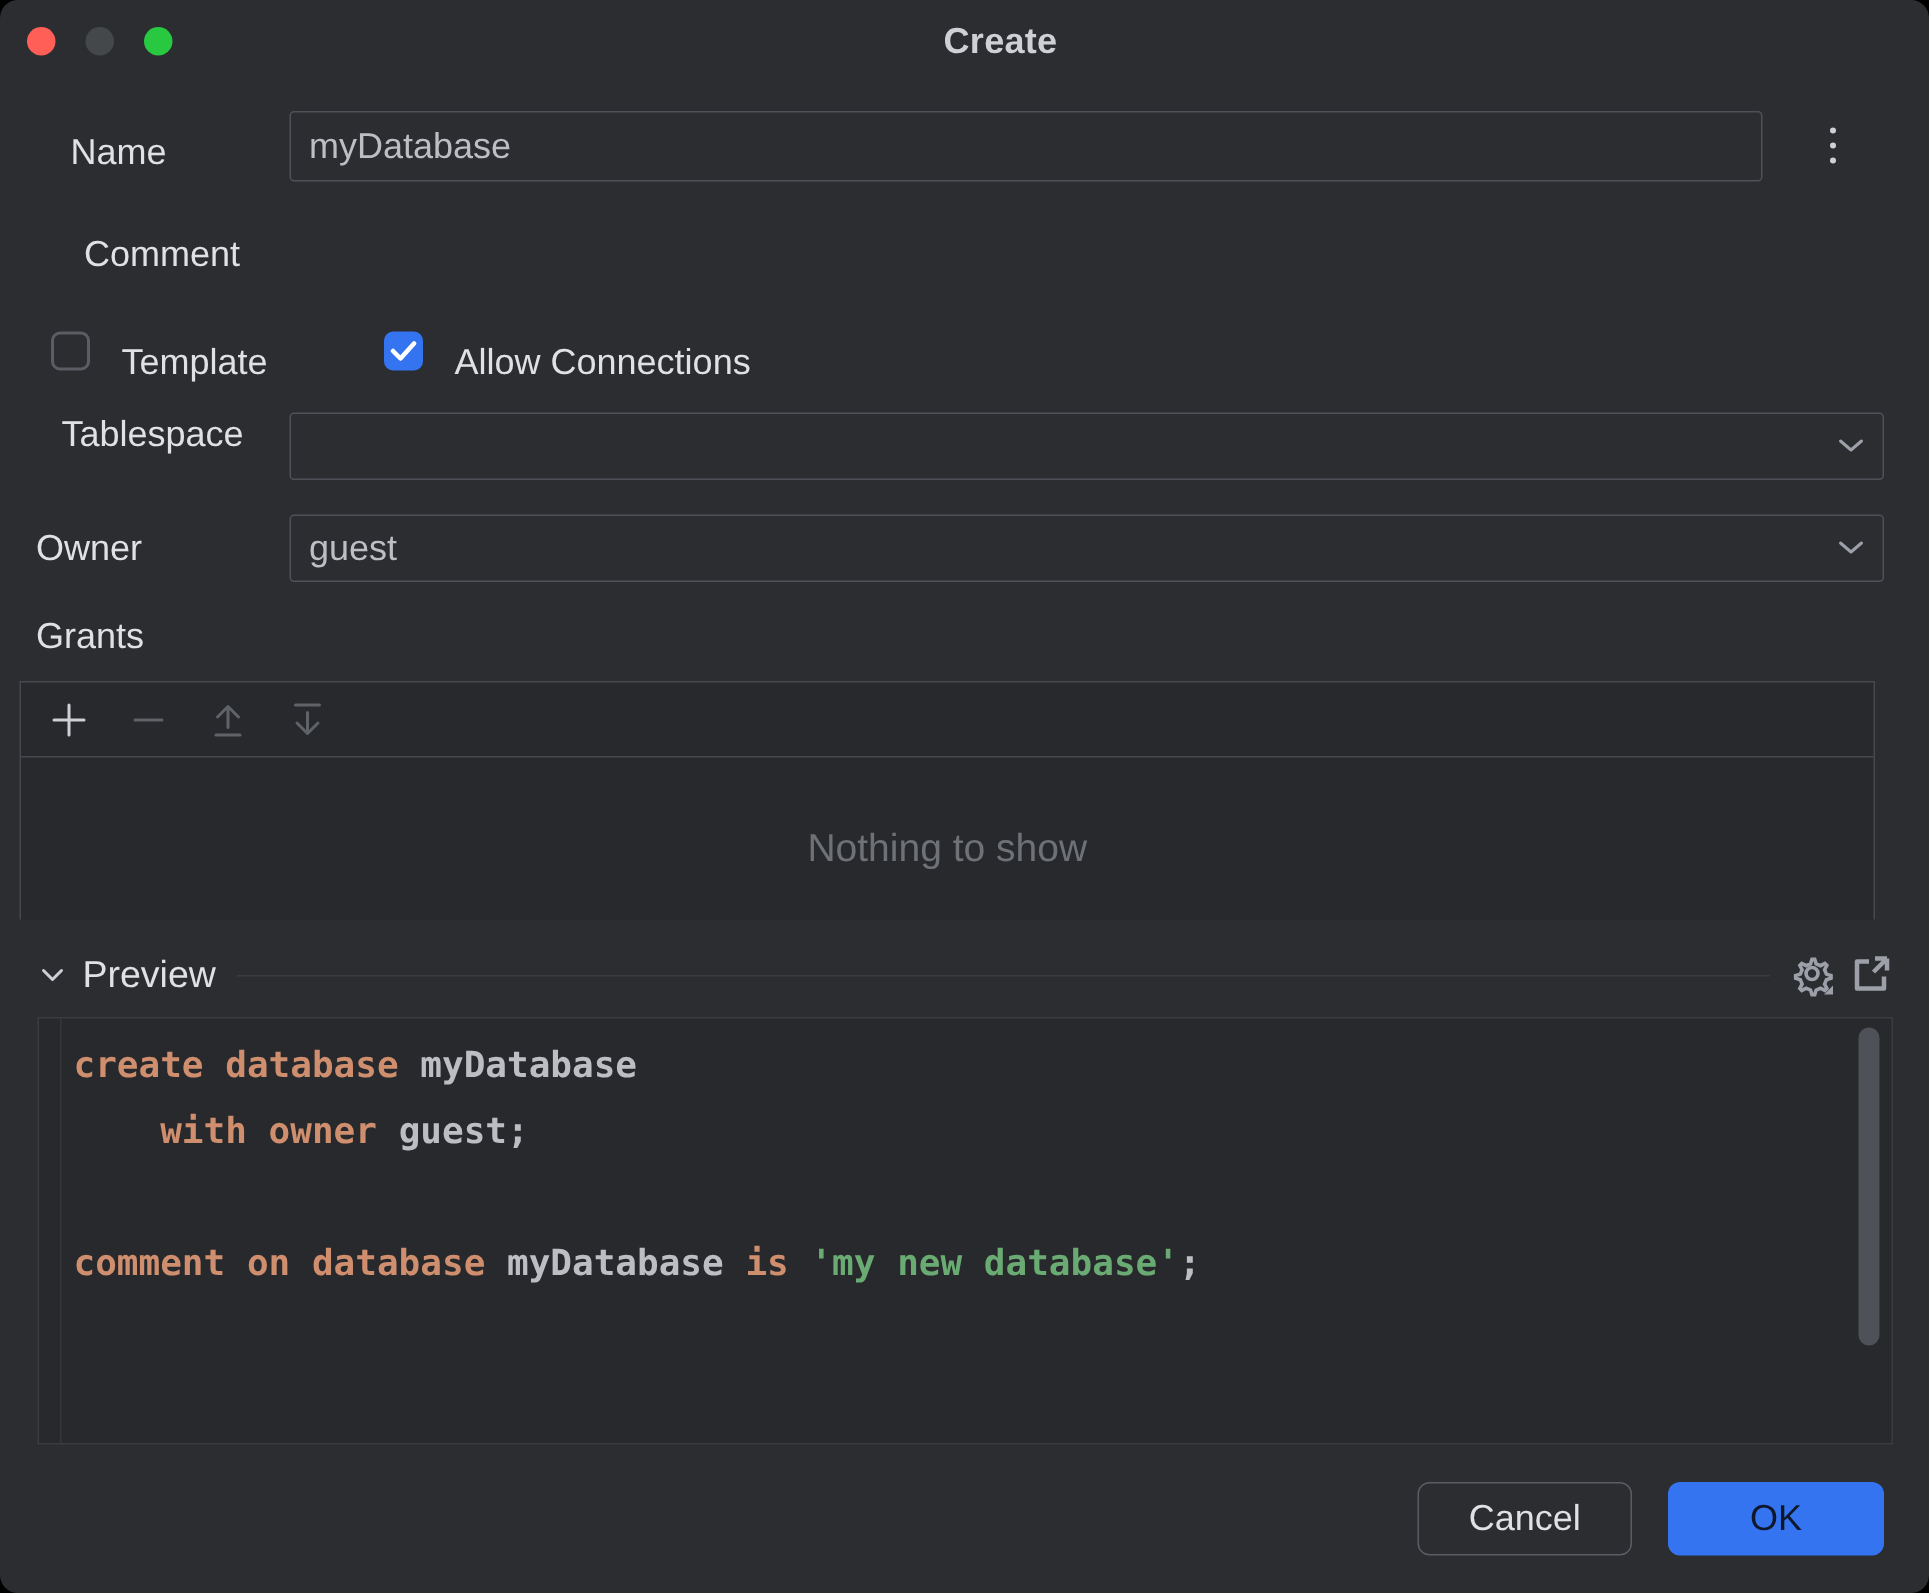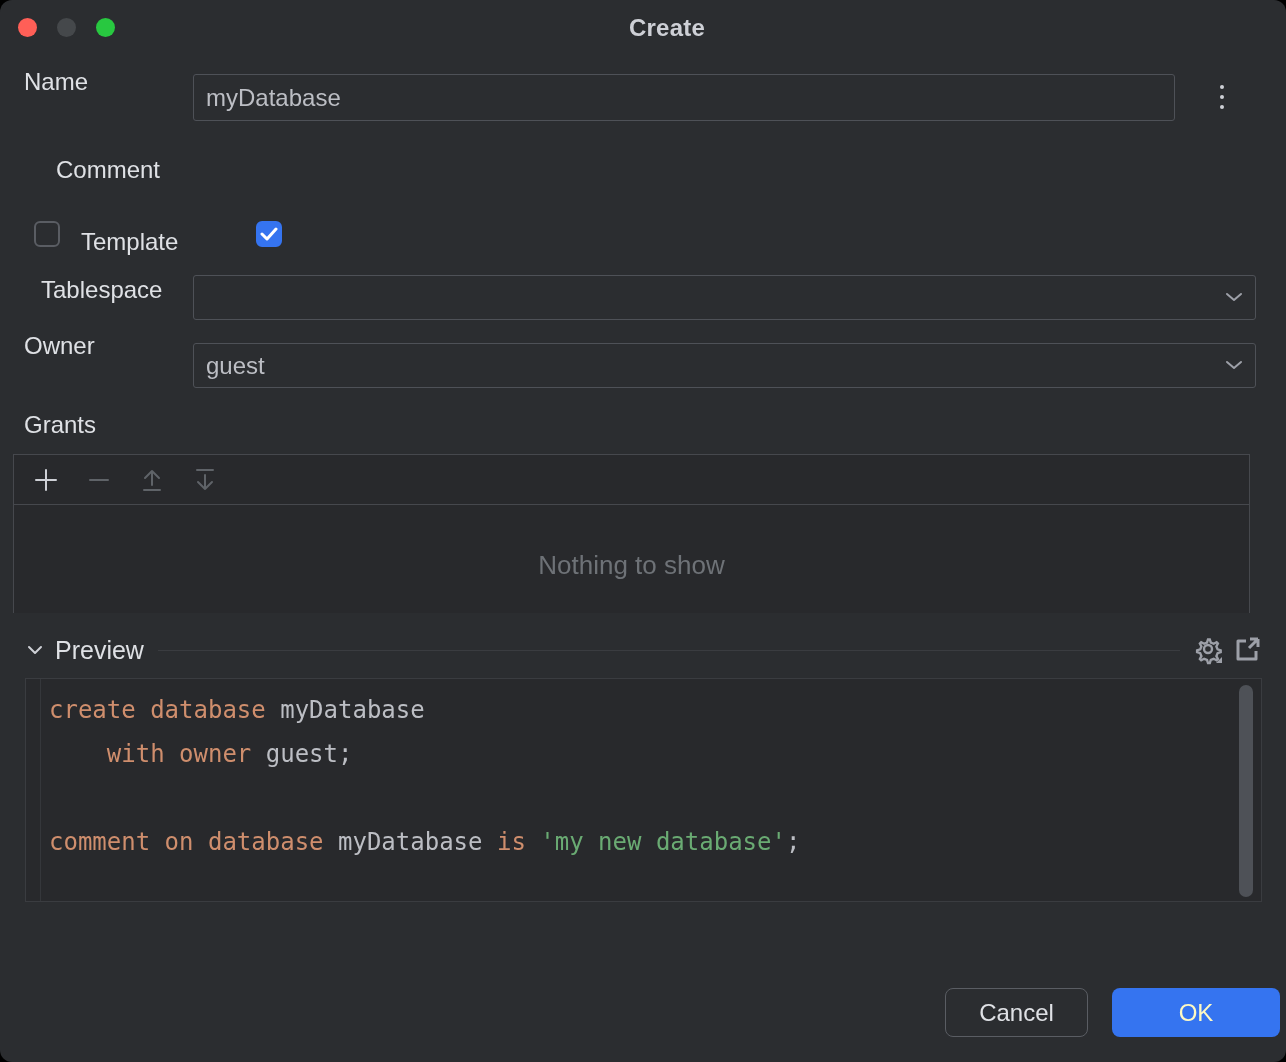--- a/index.html
+++ b/index.html
@@ -55,48 +55,48 @@
   .empty-text{position:absolute;left:0;top:95px;width:100%;text-align:center;
               font-size:26px;color:var(--muted);}
   
   .preview-header{position:absolute;left:24px;top:634px;width:1238px;height:32px;display:flex;align-items:center;text-align:center;}
   .pv-chevron{width:22px;height:22px;margin-right:9px;}
   .pv-title{font-size:25px;color:var(--label);}
   .pv-rule{flex:1;height:1px;background:var(--border-dark);margin:0 14px;}
   .pv-gear{width:30px;height:30px;margin-right:10px;position:relative;}
   .pv-export{width:26px;height:26px;margin-right:2px;}
   
-  .preview-panel{position:absolute;left:25px;top:678px;width:1237px;height:224px;
-                 border:1px solid var(--border-dark);background:var(--panel-bg);}
+  .preview-panel{position:absolute;left:25px;top:678px;width:1237px;height:285px;
+                 border:1px solid var(--border-dark);background:var(--panel-bg);font-weight:bold;}
   .gutter{position:absolute;left:0;top:0;width:15px;height:100%;border-right:1px solid #35373b;}
   .code{position:absolute;left:23px;top:9px;font-family:"DejaVu Sans Mono",monospace;
         font-size:24px;line-height:44px;white-space:pre;}
   .tok-keyword{color:var(--kw);}
   .tok-plain{color:var(--plain);}
   .tok-string{color:var(--str);}
   .scrollbar{position:absolute;right:8px;top:6px;width:14px;height:212px;border-radius:7px;background:#4e5157;}
   
   .btn{position:absolute;top:988px;height:49px;border-radius:8px;font-size:24px;
        display:flex;align-items:center;justify-content:center;cursor:pointer;}
   .btn-cancel{left:945px;width:143px;border:1px solid #5a5d63;color:var(--label);background:transparent;}
-  .btn-ok{left:1112px;width:168px;background:var(--accent);color:#fef9c3;border:none;}
+  .btn-ok{left:1112px;width:144px;background:var(--accent);color:#0f172a;border:none;}
 </style>
 </head>
 <body>
 
 <div class="window">
 
   <div class="titlebar">
     <span class="traffic t-red"></span>
     <span class="traffic t-gray"></span>
     <span class="traffic t-green"></span>
     <div class="win-title">Create</div>
   </div>
 
-  <div class="lbl" style="top:68px;">Name</div>
+  <div class="lbl" style="top:88px;margin-left:23px;">Name</div>
   <div class="field" style="left:193px;top:74px;width:982px;height:47px;">
     <span class="val">myDatabase</span>
   </div>
   <div class="kebab">
       <i></i>
       <i></i>
       <i></i>
     </div>
 
   <div class="lbl" style="top:156px;margin-left:32px;">Comment</div>
@@ -106,31 +106,32 @@
       
     </span>
     <span class="cb-label">Template</span>
   </div>
   <div class="cbrow" style="left:256px;">
     <span class="cb checked">
       <svg width="18" height="14" viewBox="0 0 18 14" fill="none" stroke="#fff" stroke-width="3" stroke-linecap="round" stroke-linejoin="round">
           <path d="M2 7 L7 12 L16 2"></path>
         </svg>
     </span>
+    <span class="cb-label">Allow Connections</span>
   </div>
 
   <div class="lbl" style="top:276px;margin-left:17px;">Tablespace</div>
   <div class="field" style="left:193px;top:275px;width:1063px;height:45px;">
     <span class="val"></span>
     <svg class="chev" viewBox="0 0 18 12" fill="none" stroke="#9da0a8" stroke-width="2" stroke-linecap="round" stroke-linejoin="round">
         <path d="M2 3 L9 9 L16 3"></path>
       </svg>
   </div>
 
-  <div class="lbl" style="top:332px;">Owner</div>
+  <div class="lbl" style="top:352px;">Owner</div>
   <div class="field" style="left:193px;top:343px;width:1063px;height:45px;">
     <span class="val">guest</span>
     <svg class="chev" viewBox="0 0 18 12" fill="none" stroke="#9da0a8" stroke-width="2" stroke-linecap="round" stroke-linejoin="round">
         <path d="M2 3 L9 9 L16 3"></path>
       </svg>
   </div>
 
   <div class="lbl" style="top:411px;">Grants</div>
   <div class="grants-panel">
     <div class="grants-toolbar">

